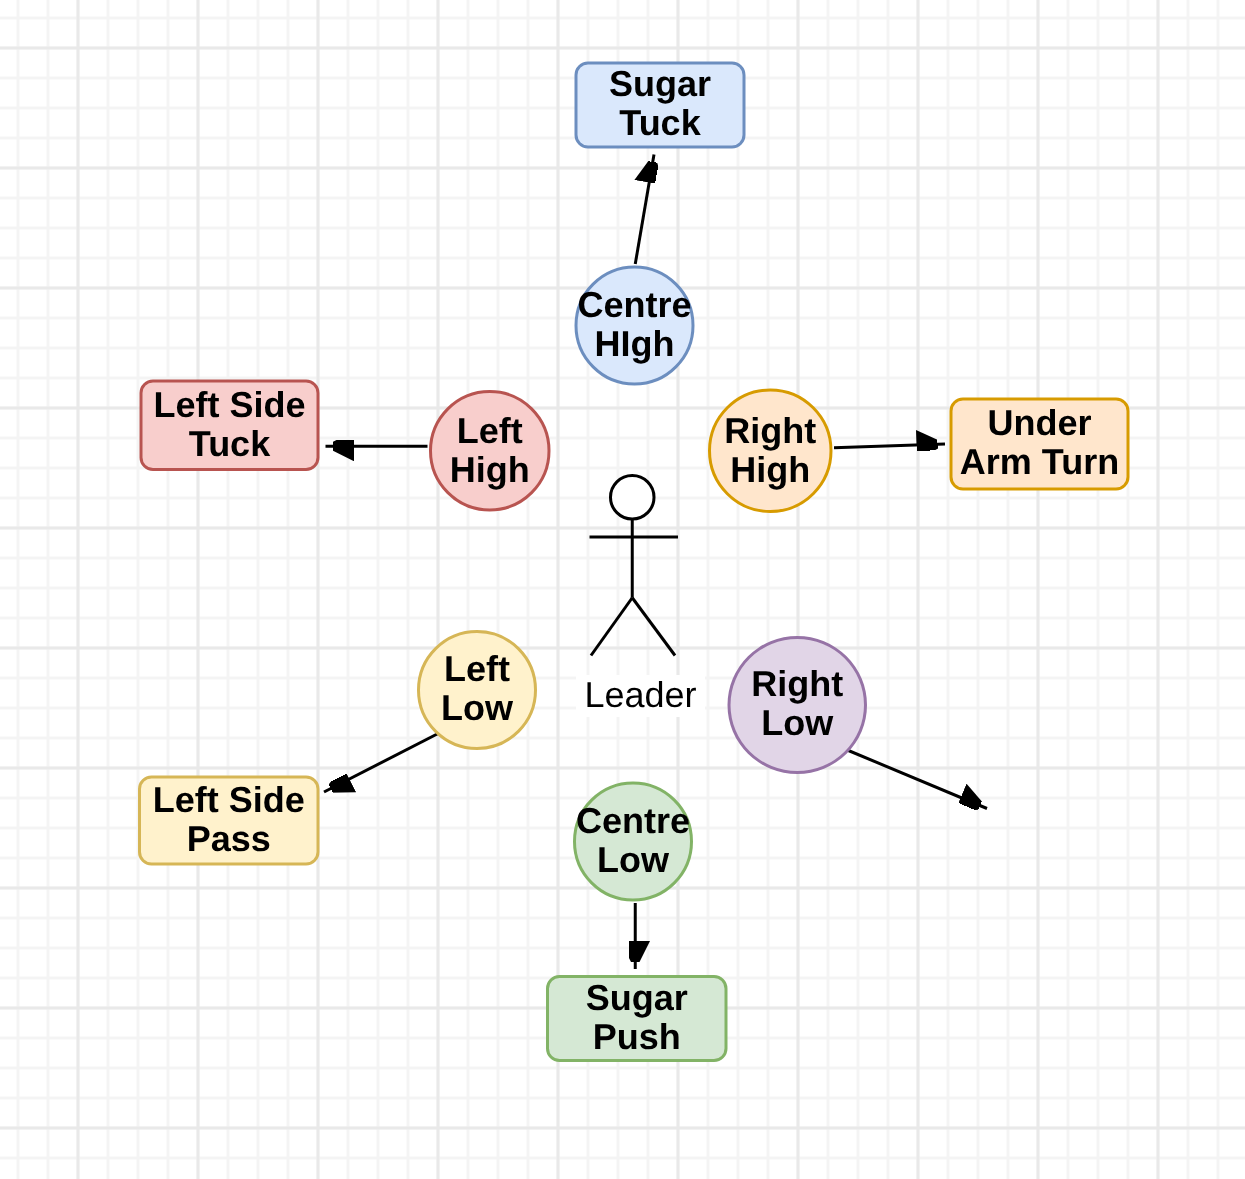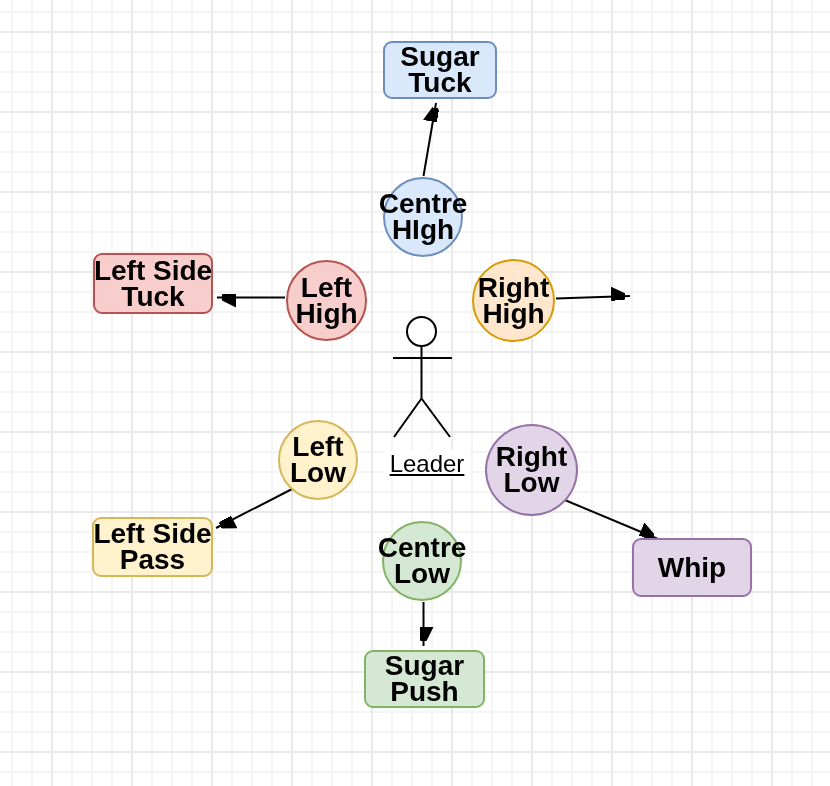--- a/index.html
+++ b/index.html
@@ -35,21 +35,21 @@
     display: flex;
     align-items: center;
     justify-content: center;
     border: 2px solid #000;
     text-align: center;
     color: #000000;
     cursor: default;
   }
   .node .lbl {
     white-space: pre;
-    font-size: 28px;
+    font-size: 24px;
     line-height: 26px;
     text-align: center;
   }
   .circle { border-radius: 50%; font-weight: bold; }
   .rect   { border-radius: 9px; }
   .rect .lbl { font-weight: bold; }
   .c-blue   { background: #dae8fc; border-color: #6c8ebf; }
   .c-red    { background: #f8cecc; border-color: #b85450; }
   .c-orange { background: #ffe6cc; border-color: #d79b00; }
   .c-yellow { background: #fff2cc; border-color: #d6b656; }
@@ -58,21 +58,20 @@
   #leader-label {
     position: absolute;
     left: 384px; top: 450px;
     width: 86px; height: 28px;
     z-index: 2;
     background: #ffffff;
     text-align: center;
     font-size: 24px;
     line-height: 28px;
     color: #000000;
-    text-decoration: underline;
   }
 </style>
 </head>
 <body>
 
 <div id="canvas">
 
   <svg id="edges" viewBox="0 0 830 786" xmlns="http://www.w3.org/2000/svg">
     <defs>
       <marker id="arrow" markerWidth="7" markerHeight="7" refX="9.5" refY="5" orient="auto" markerUnits="strokeWidth">
@@ -126,25 +125,26 @@
   </div>
 
   <div class="node rect c-blue" style="left:383px; top:41px; width:114px; height:58px;">
     <span class="lbl">Sugar
 Tuck</span>
   </div>
   <div class="node rect c-red" style="left:93px; top:253px; width:120px; height:61px;">
     <span class="lbl">Left Side
 Tuck</span>
   </div>
+  <div class="node rect c-orange" style="left:633px; top:265px; width:120px; height:62px;">
+    <span class="lbl">Under
+Arm Turn</span>
+  </div>
   <div class="node rect c-yellow" style="left:92px; top:517px; width:121px; height:60px;">
     <span class="lbl">Left Side
 Pass</span>
-  </div>
-  <div class="node rect c-purple" style="left:632px; top:538px; width:120px; height:59px;">
-    <span class="lbl">Whip</span>
   </div>
   <div class="node rect c-green" style="left:364px; top:650px; width:121px; height:58px;">
     <span class="lbl">Sugar
 Push</span>
   </div>
 
 </div>
 
 </body></html>

